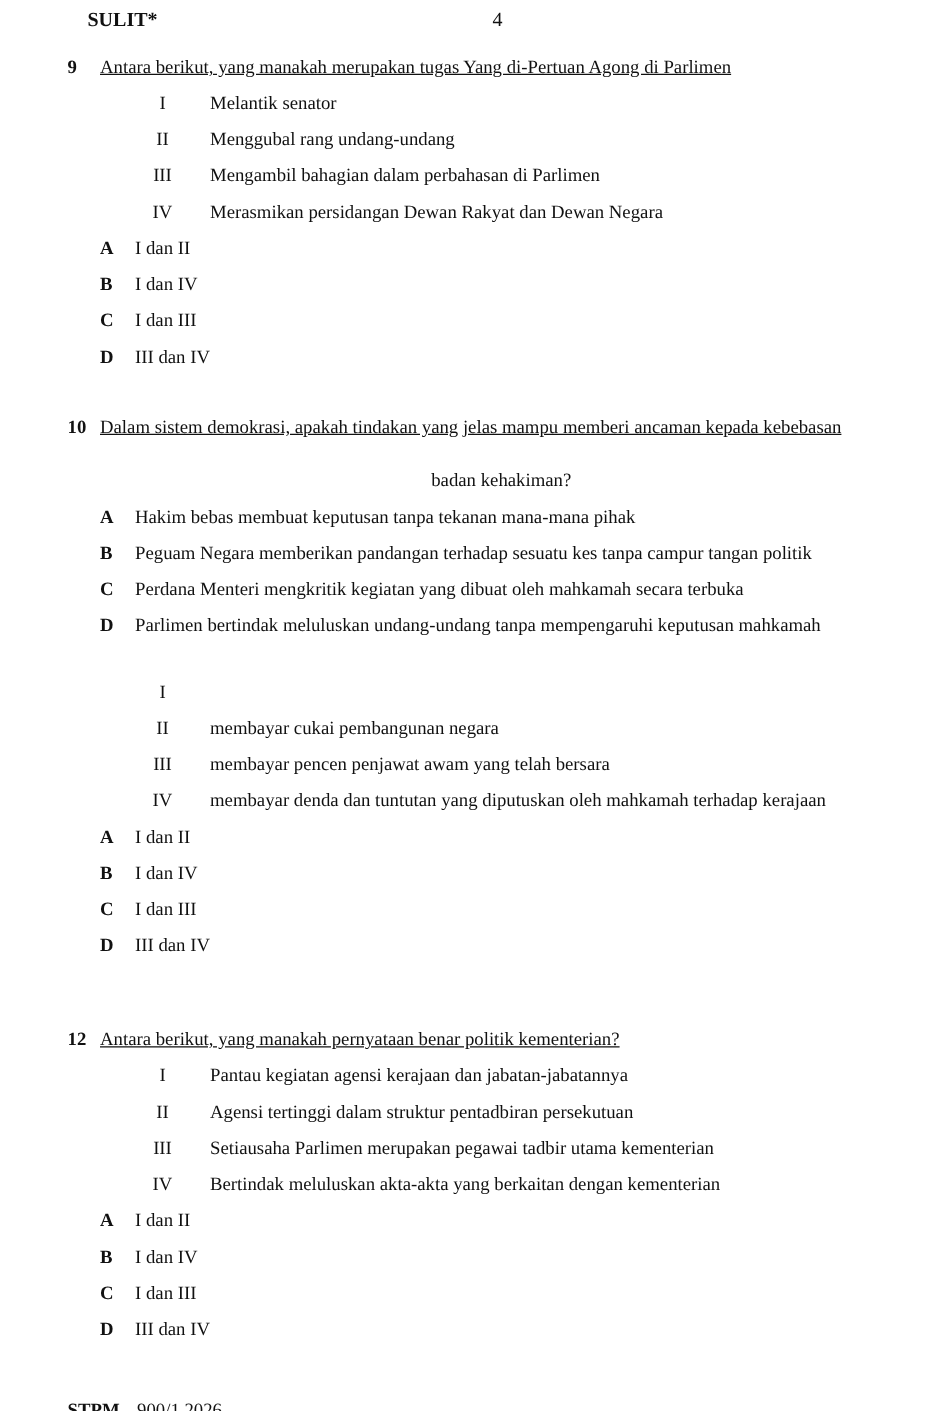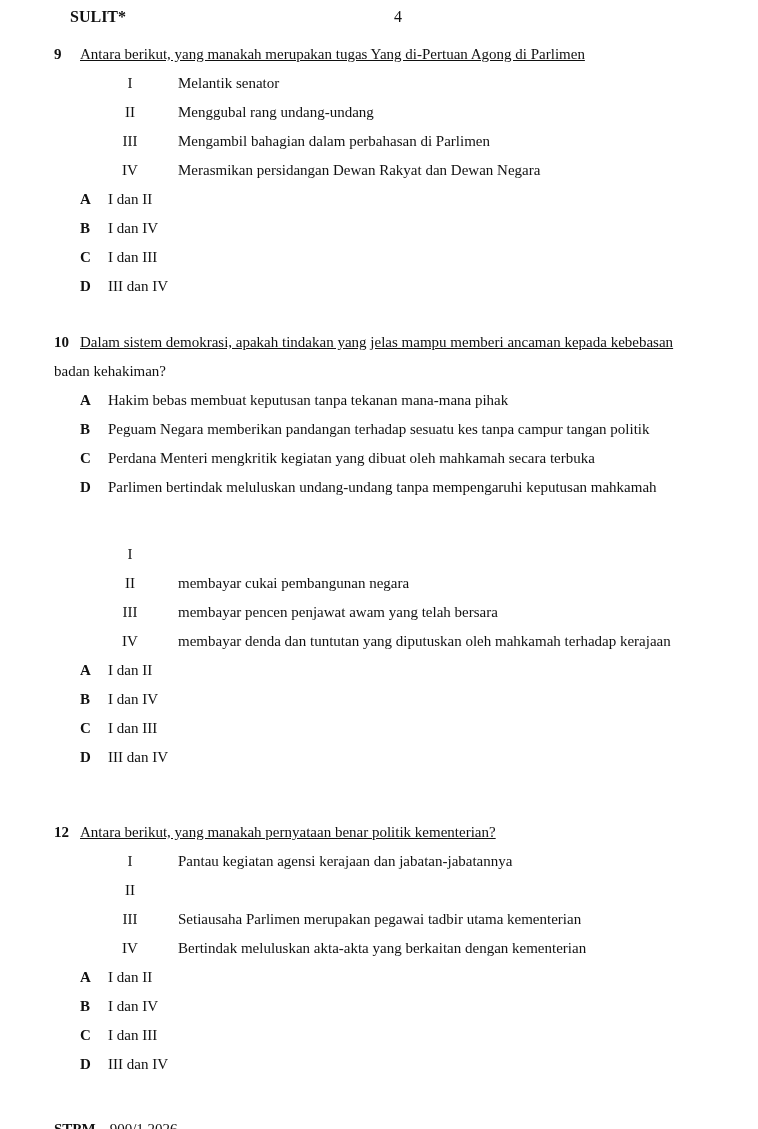--- a/index.html
+++ b/index.html
@@ -8,24 +8,24 @@
     font-family: "Liberation Serif", "DejaVu Serif", serif;
     color: #111111; font-size: 15px;
   }
   .header { position: absolute; top: 8px; left: 54px; right: 0; height: 22px; }
   .sulit { position: absolute; left: 0; top: 0; font-weight: bold; font-size: 16px; margin-left: 16px; }
   .pagenum { position: absolute; left: 340px; top: 0; font-size: 16px; }
   .q { position: absolute; left: 54px; right: 10px; }
   .qline { display: flex; line-height: 20px; }
   .qnum { font-weight: bold; width: 26px; flex: none; }
   .qtext { flex: 1; text-decoration: underline; }
-  .qcont { line-height: 20px; margin-top: 9px; }
+  .qcont { line-height: 20px; margin-top: 23px; text-align: center; }
   .stmt { display: flex; line-height: 20px; margin-top: 9px; }
   .stmt .rom { width: 40px; text-align: center; margin-left: 56px; flex: none; }
-  .stmt .txt { margin-left: 28px; }
+  .stmt .txt { margin-left: 18px; }
   .opt { display: flex; line-height: 20px; margin-top: 9px; }
   .opt .let { font-weight: bold; width: 28px; margin-left: 26px; flex: none; }
   .footer { position: absolute; left: 54px; top: 1121px; font-size: 15px; }
   .footer b { font-weight: bold; margin-right: 14px; }
 </style>
 </head>
 <body>
 
 <div class="header">
   <span class="sulit">SULIT*</span>
@@ -133,20 +133,21 @@
   <div class="qline">
     <span class="qnum">12</span>
     <span class="qtext">Antara berikut, yang manakah pernyataan benar politik kementerian?</span>
   </div>
   <div class="stmt">
       <span class="rom">I</span>
       <span class="txt">Pantau kegiatan  agensi kerajaan dan jabatan-jabatannya</span>
     </div>
   <div class="stmt">
       <span class="rom">II</span>
+      <span class="txt">Agensi tertinggi dalam struktur pentadbiran persekutuan</span>
     </div>
   <div class="stmt">
       <span class="rom">III</span>
       <span class="txt">Setiausaha Parlimen merupakan pegawai tadbir utama kementerian</span>
     </div>
   <div class="stmt">
       <span class="rom">IV</span>
       <span class="txt">Bertindak meluluskan akta-akta yang berkaitan dengan kementerian</span>
     </div>
   <div class="opt">

